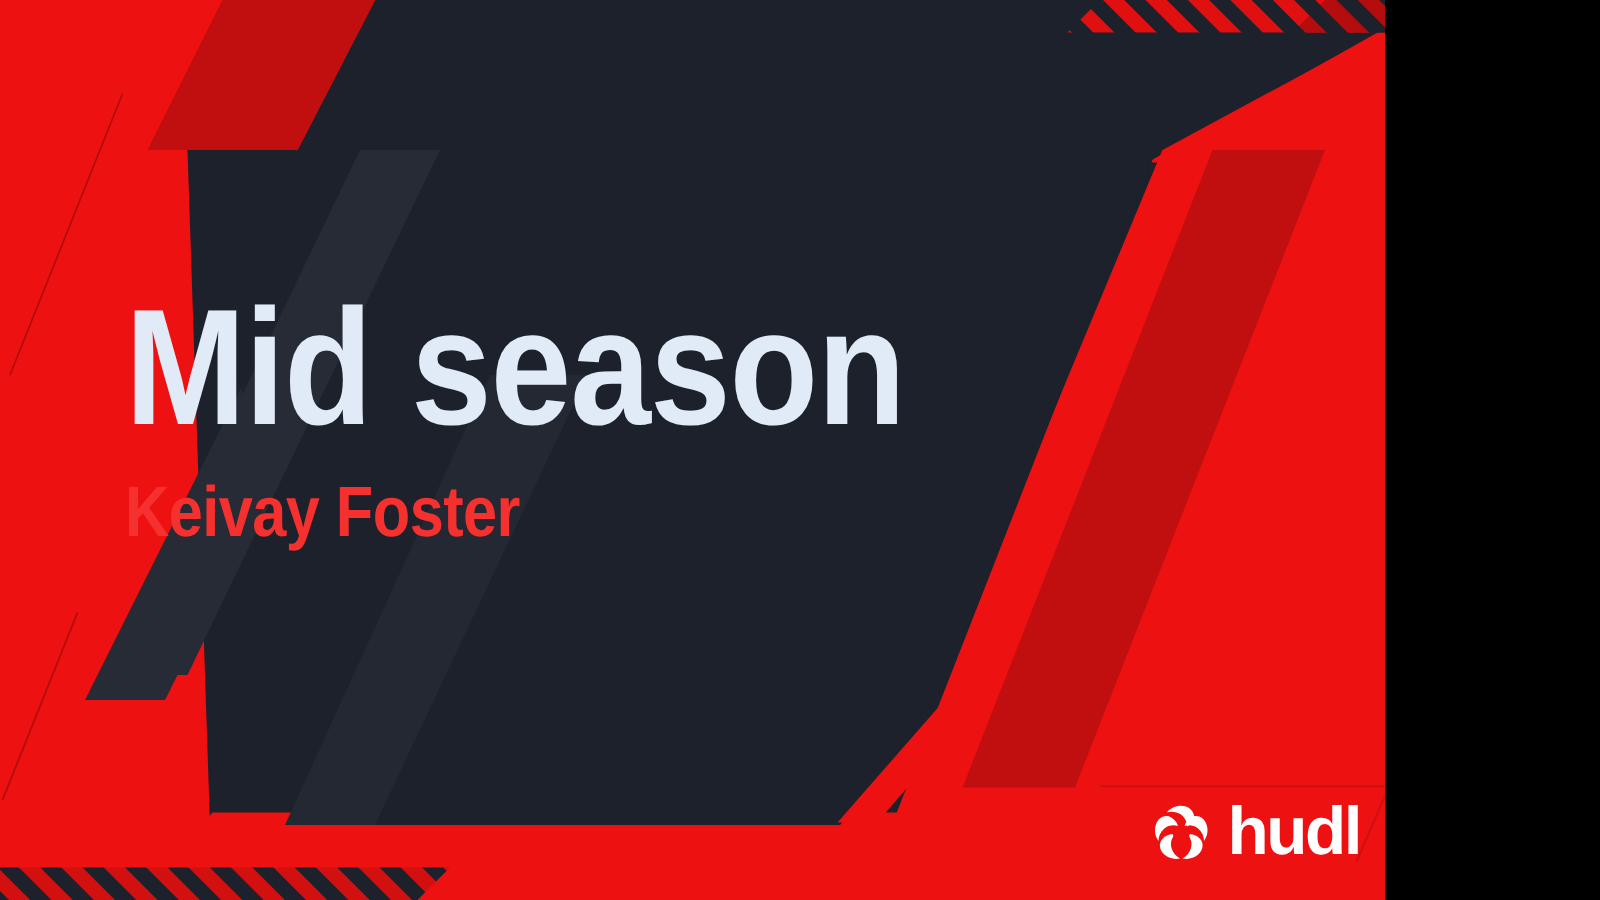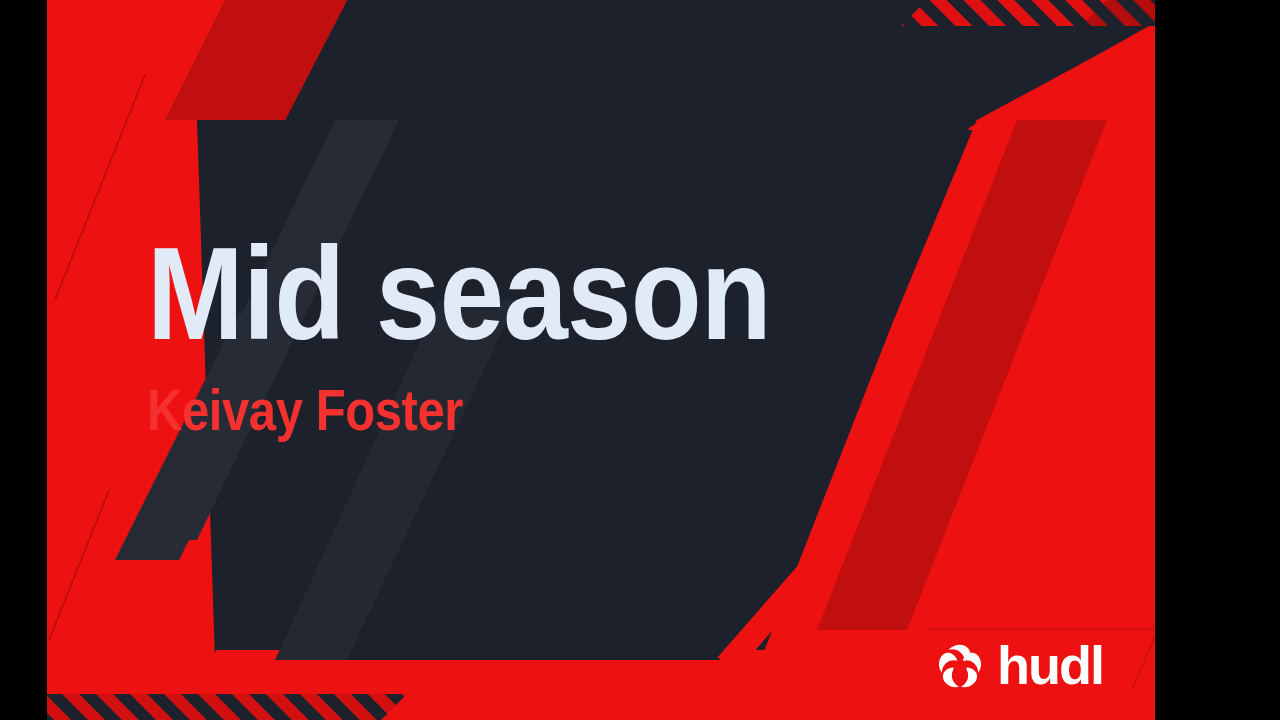--- a/index.html
+++ b/index.html
@@ -10,21 +10,20 @@
   }
   * { box-sizing: border-box; }
 
   .stage {
     position: relative;
     width: 1108px;
     height: 720px;
     overflow: hidden;
     background: #1d212b;
     font-family: "Liberation Sans", "DejaVu Sans", sans-serif;
-    margin-left: 47px;
   }
 
   .layer {
     position: absolute;
     top: 0; left: 0;
     width: 1280px;
     height: 720px;
     pointer-events: none;
   }
 
@@ -58,21 +57,21 @@
     letter-spacing: -0.5px;
     color: #f5312f;
     transform: scaleX(0.86);
     transform-origin: left center;
     white-space: nowrap;
   }
 
   
   .logo {
     position: absolute;
-    right: 52px;
+    right: 20px;
     bottom: 26px;
     display: flex;
     align-items: center;
     gap: 11px;
     z-index: 50;
   }
   .logo-mark { width: 52px; height: 52px; display: block; }
   .logo-word {
     font-family: "Liberation Sans", "DejaVu Sans", sans-serif;
     font-size: 54px;

